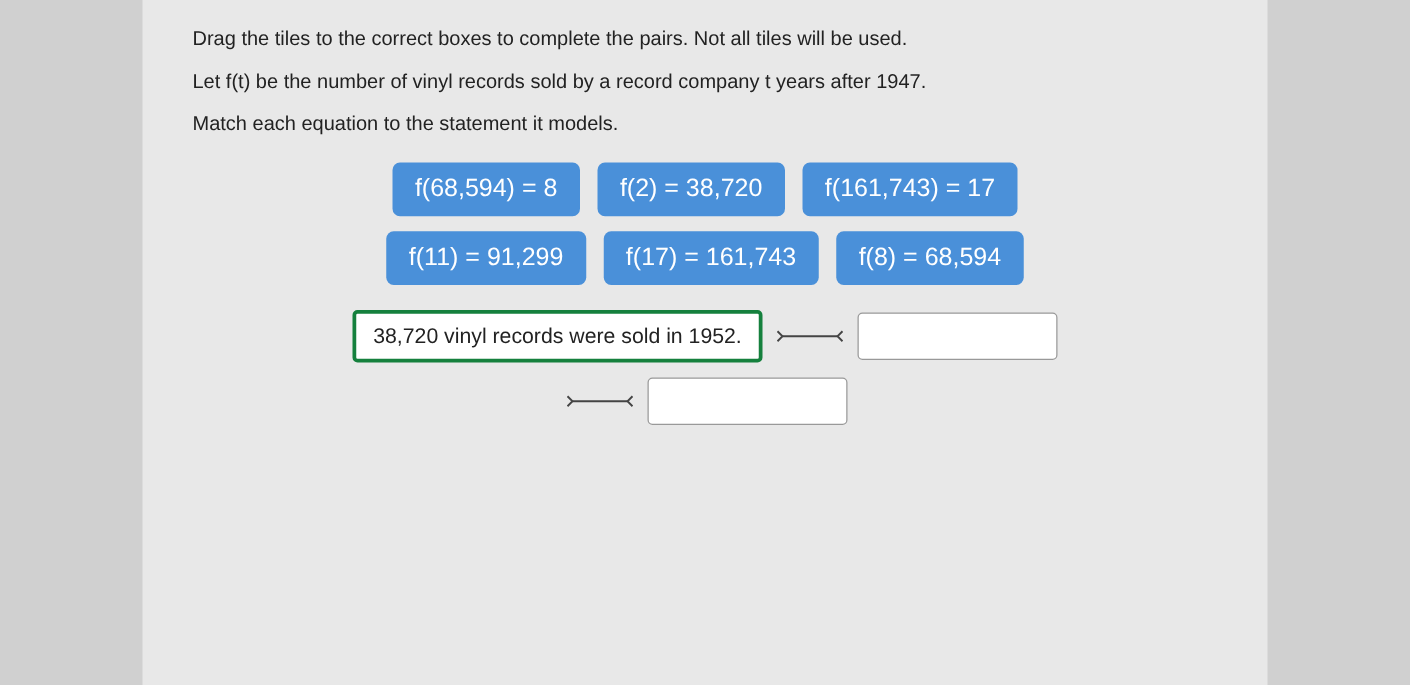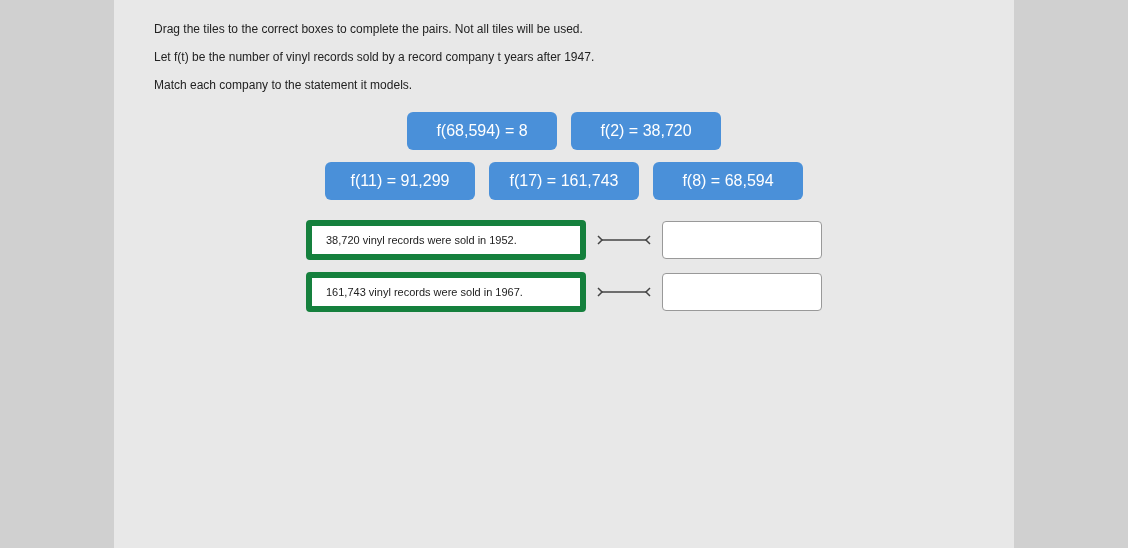--- a/index.html
+++ b/index.html
@@ -17,21 +17,21 @@
 
     .page-container {
       background-color: #e8e8e8;
       width: 900px;
       min-height: 548px;
       padding: 20px 40px 30px 40px;
       margin-top: 0;
     }
 
     .instruction-text {
-      font-size: 12px;
+      font-size: 16px;
       color: #222;
       margin-bottom: 10px;
       line-height: 1.5;
     }
 
     .tiles-area {
       display: flex;
       flex-direction: column;
       align-items: center;
       gap: 12px;
@@ -43,21 +43,21 @@
       display: flex;
       gap: 14px;
       justify-content: center;
     }
 
     .tile {
       background-color: #4a90d9;
       color: white;
       border-radius: 6px;
       padding: 10px 18px;
-      font-size: 16px;
+      font-size: 20px;
       font-weight: 500;
       cursor: grab;
       min-width: 150px;
       text-align: center;
       user-select: none;
     }
 
     .matching-area {
       display: flex;
       flex-direction: column;
@@ -67,24 +67,24 @@
     }
 
     .match-row {
       display: flex;
       align-items: center;
       gap: 8px;
     }
 
     .match-statement {
       background-color: white;
-      border: 6px solid #15803d;
+      border: 3px solid #15803d;
       border-radius: 4px;
       padding: 8px 14px;
-      font-size: 11px;
+      font-size: 17px;
       color: #222;
       min-width: 280px;
     }
 
     .match-arrow {
       display: flex;
       align-items: center;
       font-size: 18px;
       color: #444;
       gap: 2px;
@@ -102,26 +102,27 @@
       width: 160px;
       height: 38px;
     }
   </style>
 </head>
 <body>
 
 <div class="page-container">
   <p class="instruction-text">Drag the tiles to the correct boxes to complete the pairs. Not all tiles will be used.</p>
   <p class="instruction-text">Let f(t) be the number of vinyl records sold by a record company t years after 1947.</p>
-  <p class="instruction-text">Match each company to the statement it models.</p>
+  <p class="instruction-text">Match each equation to the statement it models.</p>
 
   <div class="tiles-area">
     <div class="tiles-row">
       <div class="tile">f(68,594) = 8</div>
       <div class="tile">f(2) = 38,720</div>
+      <div class="tile">f(161,743) = 17</div>
     </div>
     <div class="tiles-row">
       <div class="tile">f(11) = 91,299</div>
       <div class="tile">f(17) = 161,743</div>
       <div class="tile">f(8) = 68,594</div>
     </div>
   </div>
 
   <div class="matching-area">
 
@@ -131,21 +132,20 @@
         <svg class="arrow-svg" viewBox="0 0 60 20" xmlns="http://www.w3.org/2000/svg">
           <line x1="8" y1="10" x2="52" y2="10" stroke="#444" stroke-width="1.5"></line>
           <polyline points="4,6 8,10 4,14" fill="none" stroke="#444" stroke-width="1.5"></polyline>
           <polyline points="56,6 52,10 56,14" fill="none" stroke="#444" stroke-width="1.5"></polyline>
         </svg>
       </div>
       <div class="match-drop-box"></div>
     </div>
 
     <div class="match-row">
-      <div class="match-statement">161,743 vinyl records were sold in 1967.</div>
       <div class="match-arrow">
         <svg class="arrow-svg" viewBox="0 0 60 20" xmlns="http://www.w3.org/2000/svg">
           <line x1="8" y1="10" x2="52" y2="10" stroke="#444" stroke-width="1.5"></line>
           <polyline points="4,6 8,10 4,14" fill="none" stroke="#444" stroke-width="1.5"></polyline>
           <polyline points="56,6 52,10 56,14" fill="none" stroke="#444" stroke-width="1.5"></polyline>
         </svg>
       </div>
       <div class="match-drop-box"></div>
     </div>
 

